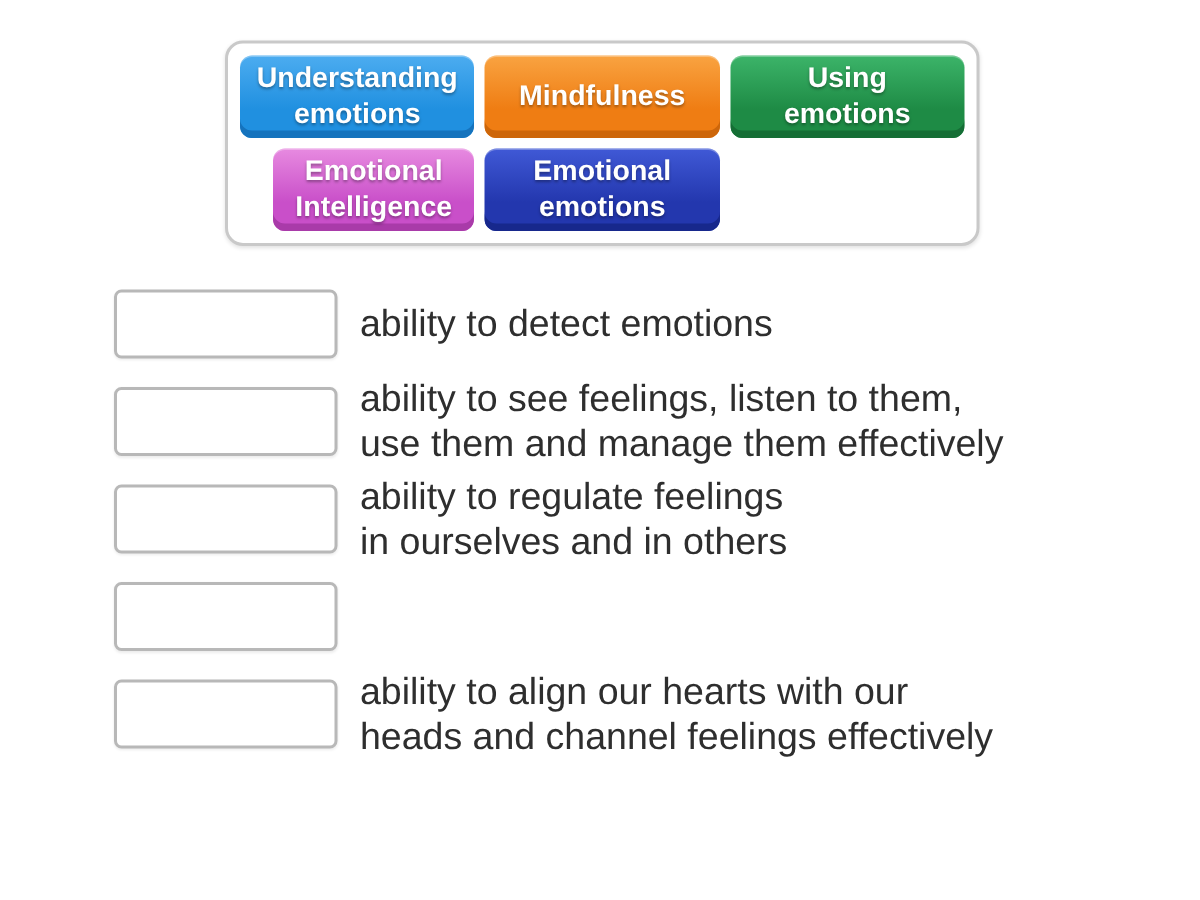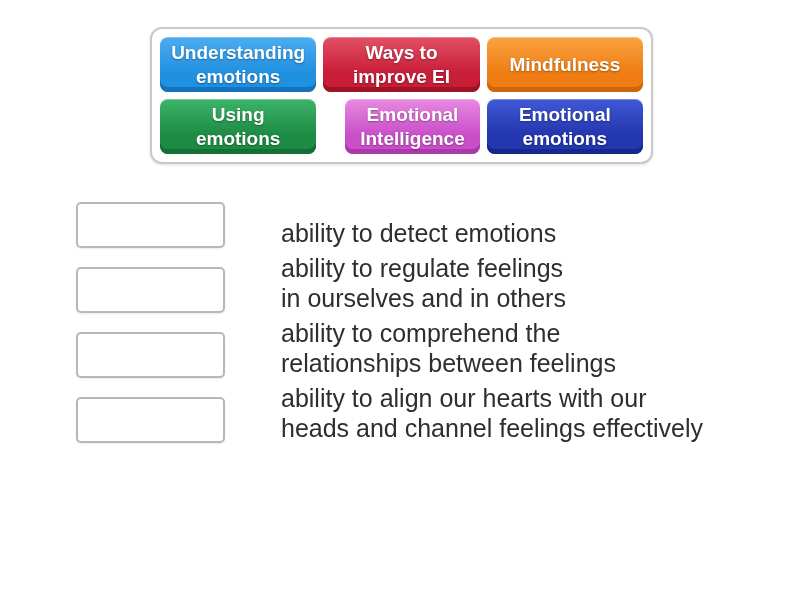--- a/index.html
+++ b/index.html
@@ -46,22 +46,21 @@
   .rows {
     position: absolute;
     left: 76px; top: 183px;
     width: 680px;
     display: flex;
     flex-direction: column;
   }
   .row {
     height: 65px;
     display: flex;
-    align-items: flex-end;
-    gap: 41px;
+    align-items: center;
   }
   .slot {
     width: 149px;
     height: 46px;
     flex: 0 0 149px;
     background: #ffffff;
     border: 2px solid #b8b8b8;
     border-radius: 5px;
     box-shadow: 0 1px 2px rgba(0,0,0,0.08);
   }
@@ -74,45 +73,46 @@
   }
 </style>
 </head>
 <body>
 
 <div class="stage">
 
   <div class="word-bank">
     <div class="tile" style="background: linear-gradient(rgb(76, 172, 240) 0%, rgb(32, 144, 224) 65%); box-shadow: rgb(21, 115, 189) 0px -5px 0px inset, rgba(255, 255, 255, 0.3) 0px 1px 0px inset;">Understanding
 emotions</div>
-    <div class="tile" style="background: linear-gradient(rgb(226, 80, 102) 0%, rgb(200, 30, 56) 65%); box-shadow: rgb(160, 18, 37) 0px -5px 0px inset, rgba(255, 255, 255, 0.3) 0px 1px 0px inset;">Ways to
-improve EI</div>
     <div class="tile" style="background: linear-gradient(rgb(249, 163, 65) 0%, rgb(239, 125, 19) 65%); box-shadow: rgb(205, 102, 10) 0px -5px 0px inset, rgba(255, 255, 255, 0.3) 0px 1px 0px inset;">Mindfulness</div>
     <div class="tile" style="background: linear-gradient(rgb(60, 180, 105) 0%, rgb(30, 139, 69) 65%); box-shadow: rgb(21, 110, 53) 0px -5px 0px inset, rgba(255, 255, 255, 0.3) 0px 1px 0px inset;">Using
 emotions</div>
     <div class="tile" style="background: linear-gradient(rgb(231, 138, 224) 0%, rgb(201, 79, 201) 65%); box-shadow: rgb(169, 59, 169) 0px -5px 0px inset, rgba(255, 255, 255, 0.3) 0px 1px 0px inset; margin-left: 22px;">Emotional
 Intelligence</div>
     <div class="tile" style="background: linear-gradient(rgb(64, 89, 214) 0%, rgb(35, 55, 174) 65%); box-shadow: rgb(23, 40, 140) 0px -5px 0px inset, rgba(255, 255, 255, 0.3) 0px 1px 0px inset;">Emotional
 emotions</div>
   </div>
 
   <div class="rows">
     <div class="row">
       <div class="slot"></div>
       <div class="clue">ability to detect emotions</div>
     </div>
     <div class="row">
       <div class="slot"></div>
+      <div class="clue">ability to see feelings, listen to them,
+use them and manage them effectively</div>
+    </div>
+    <div class="row">
+      <div class="slot"></div>
       <div class="clue">ability to regulate feelings
 in ourselves and in others</div>
     </div>
     <div class="row">
       <div class="slot"></div>
-      <div class="clue">ability to comprehend the
-relationships between feelings</div>
     </div>
     <div class="row">
       <div class="slot"></div>
       <div class="clue">ability to align our hearts with our
 heads and channel feelings effectively</div>
     </div>
   </div>
 
 </div>
 

